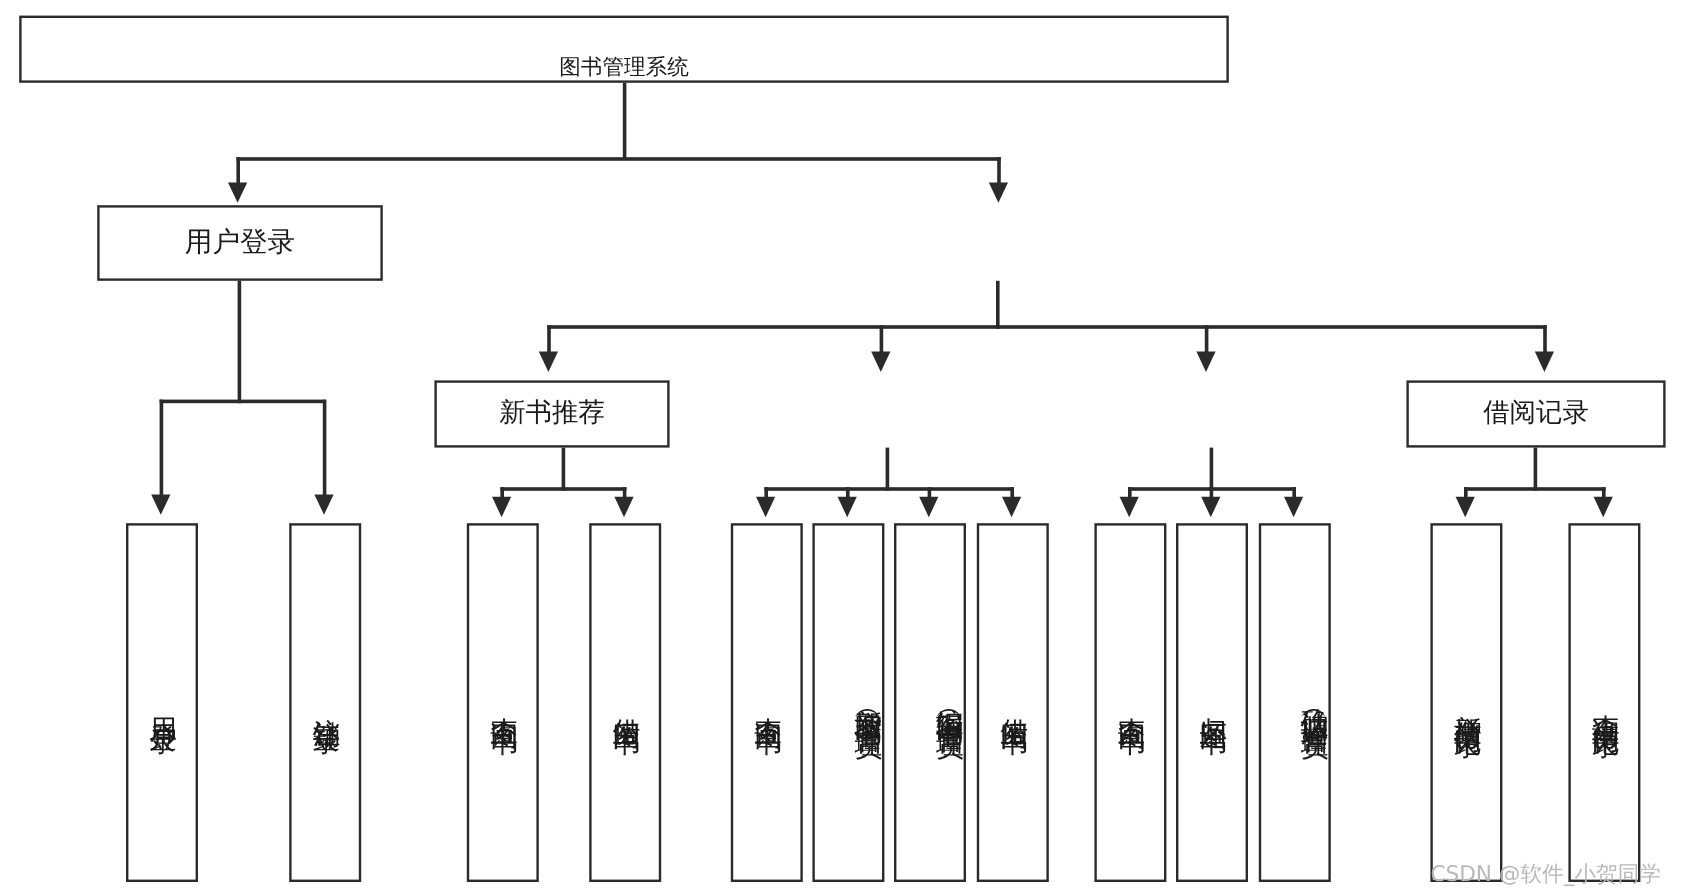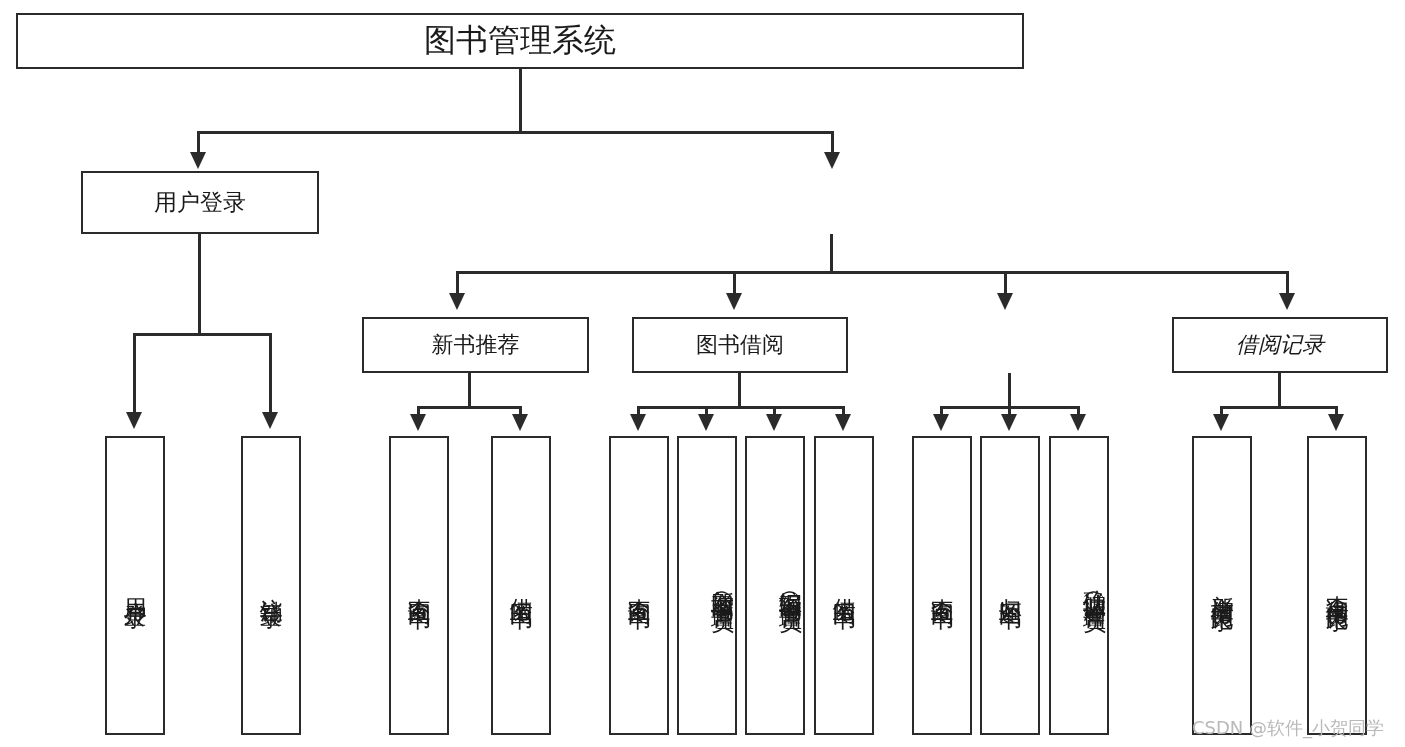--- a/index.html
+++ b/index.html
@@ -22,21 +22,22 @@
     box-sizing: border-box;
     border: 2px solid #2b2b2b;
     background: #ffffff;
     display: flex;
     align-items: center;
     justify-content: center;
     color: #1a1a1a;
     line-height: 1.1;
   }
   .node.root {
-    font-size: 32px;
+    font-size: 18px;
+    align-items: flex-end;
   }
   .node.tier1 {
     font-size: 23px;
   }
   .node.tier2 {
     font-size: 22px;
   }
   .node.leaf {
     font-size: 23px;
     writing-mode: vertical-rl;
@@ -105,27 +106,24 @@
   <div class="conn h" style="left:456px; top:271px; width:833px; height:3px;"></div>
   <div class="conn v" style="left:456px; top:271px; width:3px; height:25px;"></div>
   <div class="arrow" style="left:449px; top:293px;"></div>
   <div class="conn v" style="left:733px; top:271px; width:3px; height:25px;"></div>
   <div class="arrow" style="left:726px; top:293px;"></div>
   <div class="conn v" style="left:1004px; top:271px; width:3px; height:25px;"></div>
   <div class="arrow" style="left:997px; top:293px;"></div>
   <div class="conn v" style="left:1286px; top:271px; width:3px; height:25px;"></div>
   <div class="arrow" style="left:1279px; top:293px;"></div>
 
-  <div class="node tier2" style="left:362px; top:317px; width:227px; height:56px;">
+  <div class="node tier2" style="left:362px; top:317px; width:196px; height:56px;">
     <span class="node-label">新书推荐</span>
   </div>
-  <div class="node tier2" style="left:632px; top:317px; width:216px; height:56px;">
-    <span class="node-label">图书借阅</span>
-  </div>
-  <div class="node tier2" style="left:1172px; top:317px; width:216px; height:56px;font-style:italic;">
+  <div class="node tier2" style="left:1172px; top:317px; width:216px; height:56px;">
     <span class="node-label">借阅记录</span>
   </div>
 
   <div class="conn v" style="left:468px; top:373px; width:3px; height:36px;"></div>
   <div class="conn h" style="left:417px; top:406px; width:105px; height:3px;"></div>
   <div class="conn v" style="left:417px; top:406px; width:3px; height:12px;"></div>
   <div class="arrow" style="left:410px; top:414px;"></div>
   <div class="conn v" style="left:519px; top:406px; width:3px; height:12px;"></div>
   <div class="arrow" style="left:512px; top:414px;"></div>
 

